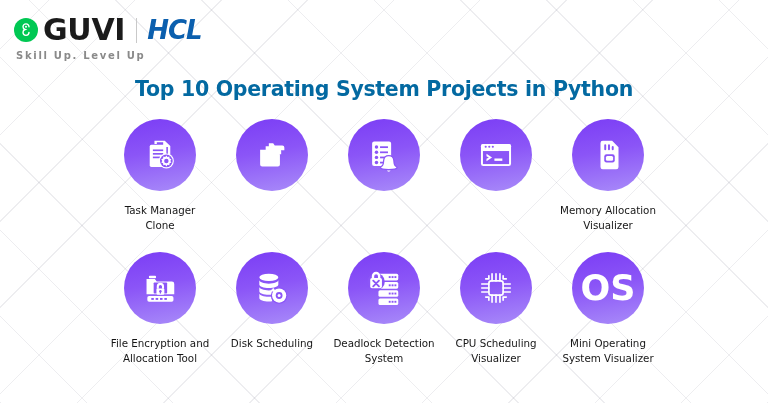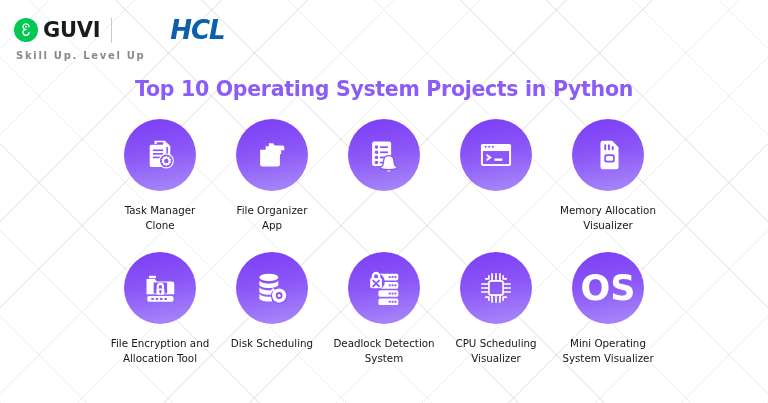--- a/index.html
+++ b/index.html
@@ -25,43 +25,43 @@
   #brand-row { display:flex; align-items:center; height:32px; }
   #guvi-mark {
     width:24px; height:24px; border-radius:50%;
     background:#00C853;
     display:flex; align-items:center; justify-content:center;
     flex:0 0 auto;
   }
   #guvi-mark svg { display:block; }
   #guvi-word {
     font-family:"DejaVu Sans", sans-serif;
-    font-weight:bold; font-size:21px; color:#1b1b1b;
+    font-weight:bold; font-size:30px; color:#1b1b1b;
     letter-spacing:-0.3px; margin-left:5px; line-height:1;
   }
   #brand-divider {
     width:1px; height:25px; background:#c9c9c9; margin:0 10px 0 11px;
   }
   #hcl-word {
     font-family:"DejaVu Sans", sans-serif;
     font-weight:bold; font-style:italic; font-size:26px;
-    color:#0B5FAE; letter-spacing:-1px; line-height:1;margin-left:48px;
+    color:#0B5FAE; letter-spacing:-1px; line-height:1;
   }
   #brand-tagline {
     font-family:"DejaVu Sans", sans-serif;
     font-size:10px; color:#8a8a8a; letter-spacing:1.7px;
     margin-top:4px; margin-left:2px; font-weight:bold;
   }
 
   
   #page-title {
     position:absolute; left:0; right:0; top:77px;
     text-align:center;
     font-family:"DejaVu Sans", sans-serif;
-    font-weight:bold; font-size:20.5px; color:#8b5cf6;
+    font-weight:bold; font-size:20.5px; color:#0369a1;
     letter-spacing:-0.3px;
   }
 
   
   .row { position:absolute; left:0; right:0; display:flex; justify-content:center; }
   #row-1 { top:119px; }
   #row-2 { top:252px; }
   .item { width:112px; display:flex; flex-direction:column; align-items:center; }
   .badge {
     width:72px; height:72px; border-radius:50%;
@@ -129,24 +129,20 @@
       </div>
     </div>
 
     <div class="item">
       <div class="badge">
         <svg width="38" height="38" viewBox="0 0 48 48" fill="#fff">
           <path d="M20 9h5.5l2 3H37a2.6 2.6 0 012.6 2.6V18H20z"></path>
           <path d="M16 13h5.5l2 3H33a2.6 2.6 0 012.6 2.6V23H16z"></path>
           <path d="M9 17.5h7.6l2.2 3.2H31a3 3 0 013 3V36a2.6 2.6 0 01-2.6 2.6H11.6A2.6 2.6 0 019 36z"></path>
         </svg>
-      </div>
-      <div class="caption">
-        <span>File Organizer</span><br>
-        <span>App</span>
       </div>
     </div>
 
     <div class="item">
       <div class="badge">
         <svg width="38" height="38" viewBox="0 0 48 48" fill="#fff">
           <rect x="9" y="7" width="24" height="31" rx="2.6"></rect>
           <circle cx="14.5" cy="14" r="2.2" fill="#8b55f7"></circle>
           <rect x="19" y="13" width="10" height="2.2" fill="#8b55f7"></rect>
           <circle cx="14.5" cy="20.5" r="2.2" fill="#8b55f7"></circle>

